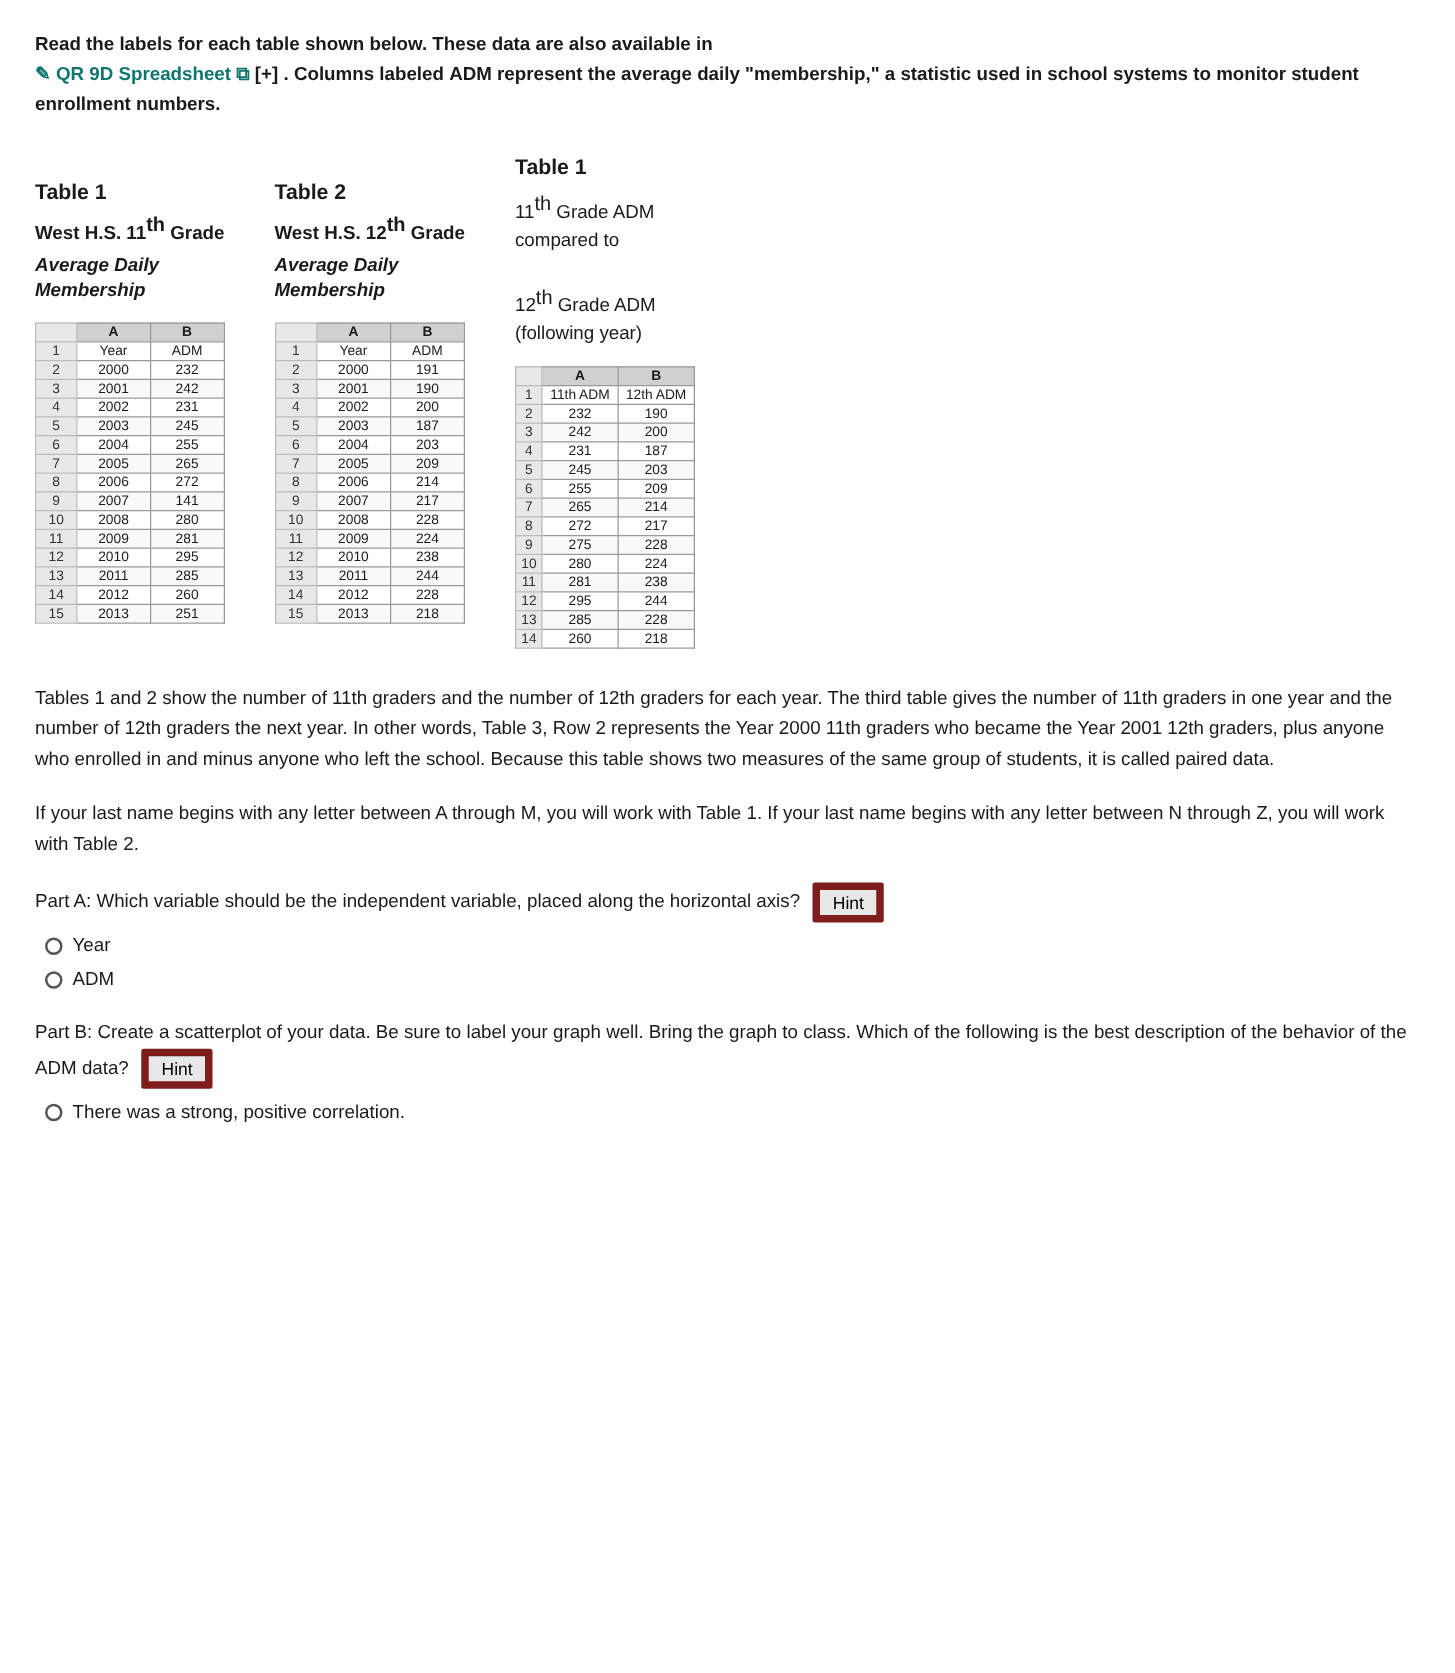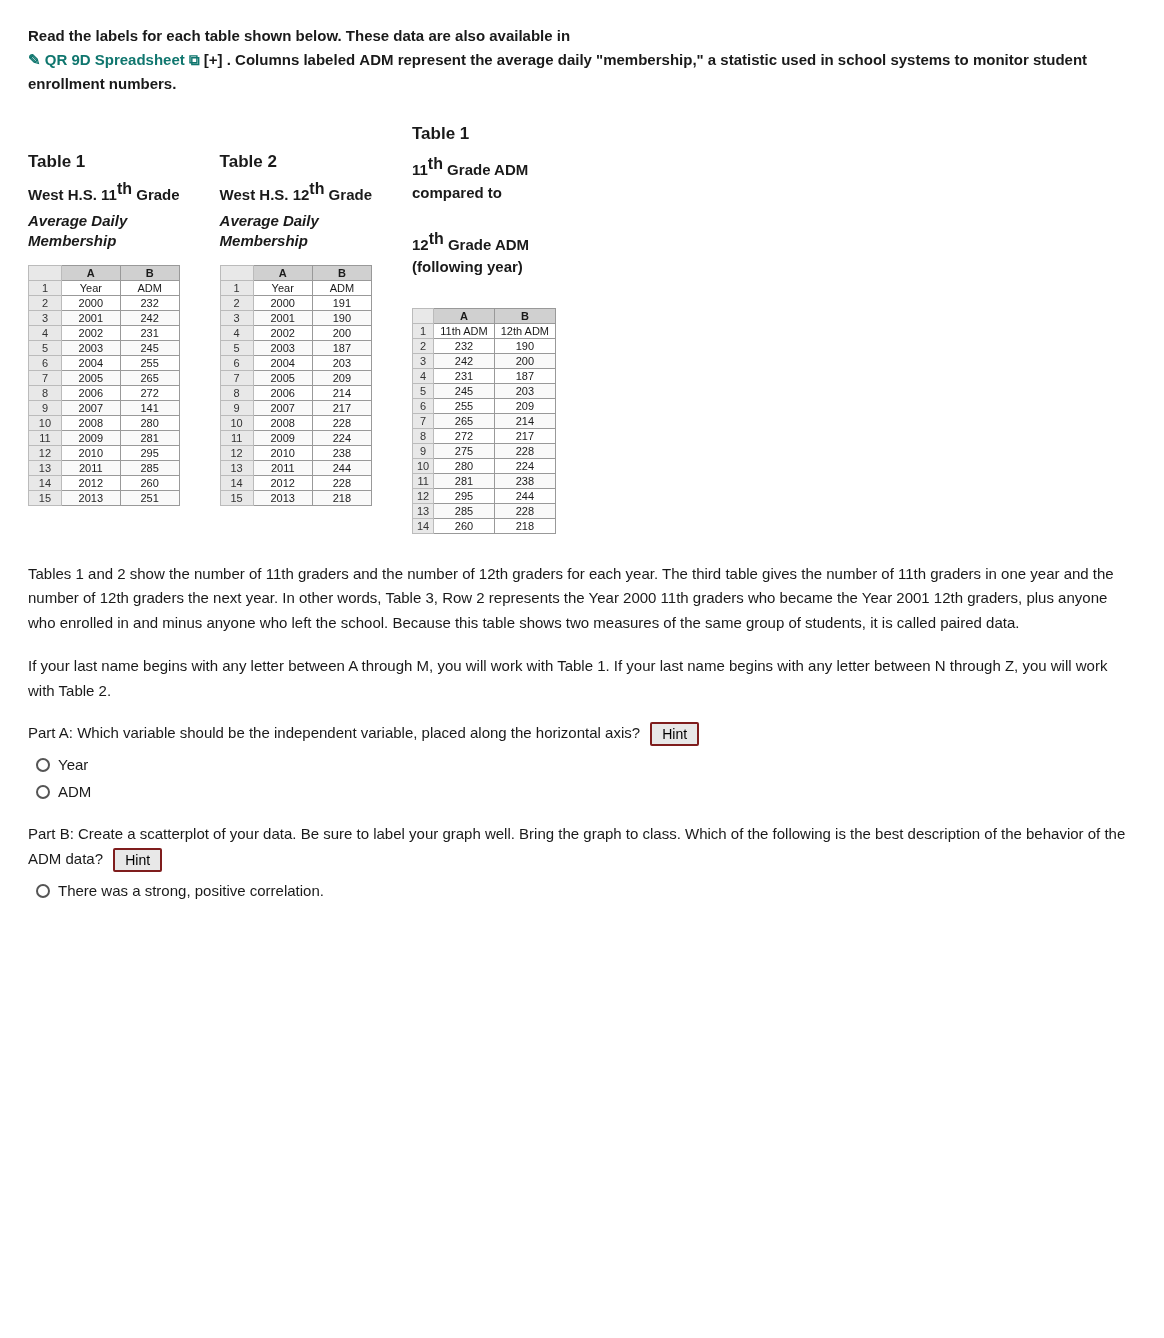--- a/index.html
+++ b/index.html
@@ -49,23 +49,23 @@
       font-style: italic;
     }
     .table-block .avg-daily span {
       display: block;
     }
     sup { font-size: 16px; }
 
     
     .table3-header {
       font-size: 15px;
-      font-weight: bold;
+      font-weight: normal;
       line-height: 1.5;
-      margin-bottom: 23px;
+      margin-bottom: 8px;
     }
 
     
     .data-table {
       border-collapse: collapse;
       font-size: 11px;
       min-width: 110px;
     }
     .data-table th, .data-table td {
       border: 1px solid #999;
@@ -106,21 +106,21 @@
 
     .part-section {
       margin-bottom: 22px;
     }
     .part-label {
       line-height: 1.65;
       margin-bottom: 10px;
     }
     .hint-btn {
       display: inline-block;
-      border: 2px solid #7f1d1d;
+      border: 6px solid #7f1d1d;
       background: #e8e8e8;
       padding: 2px 10px;
       font-size: 14px;
       cursor: pointer;
       border-radius: 2px;
       margin-left: 6px;
       vertical-align: middle;
     }
 
     .radio-group {

